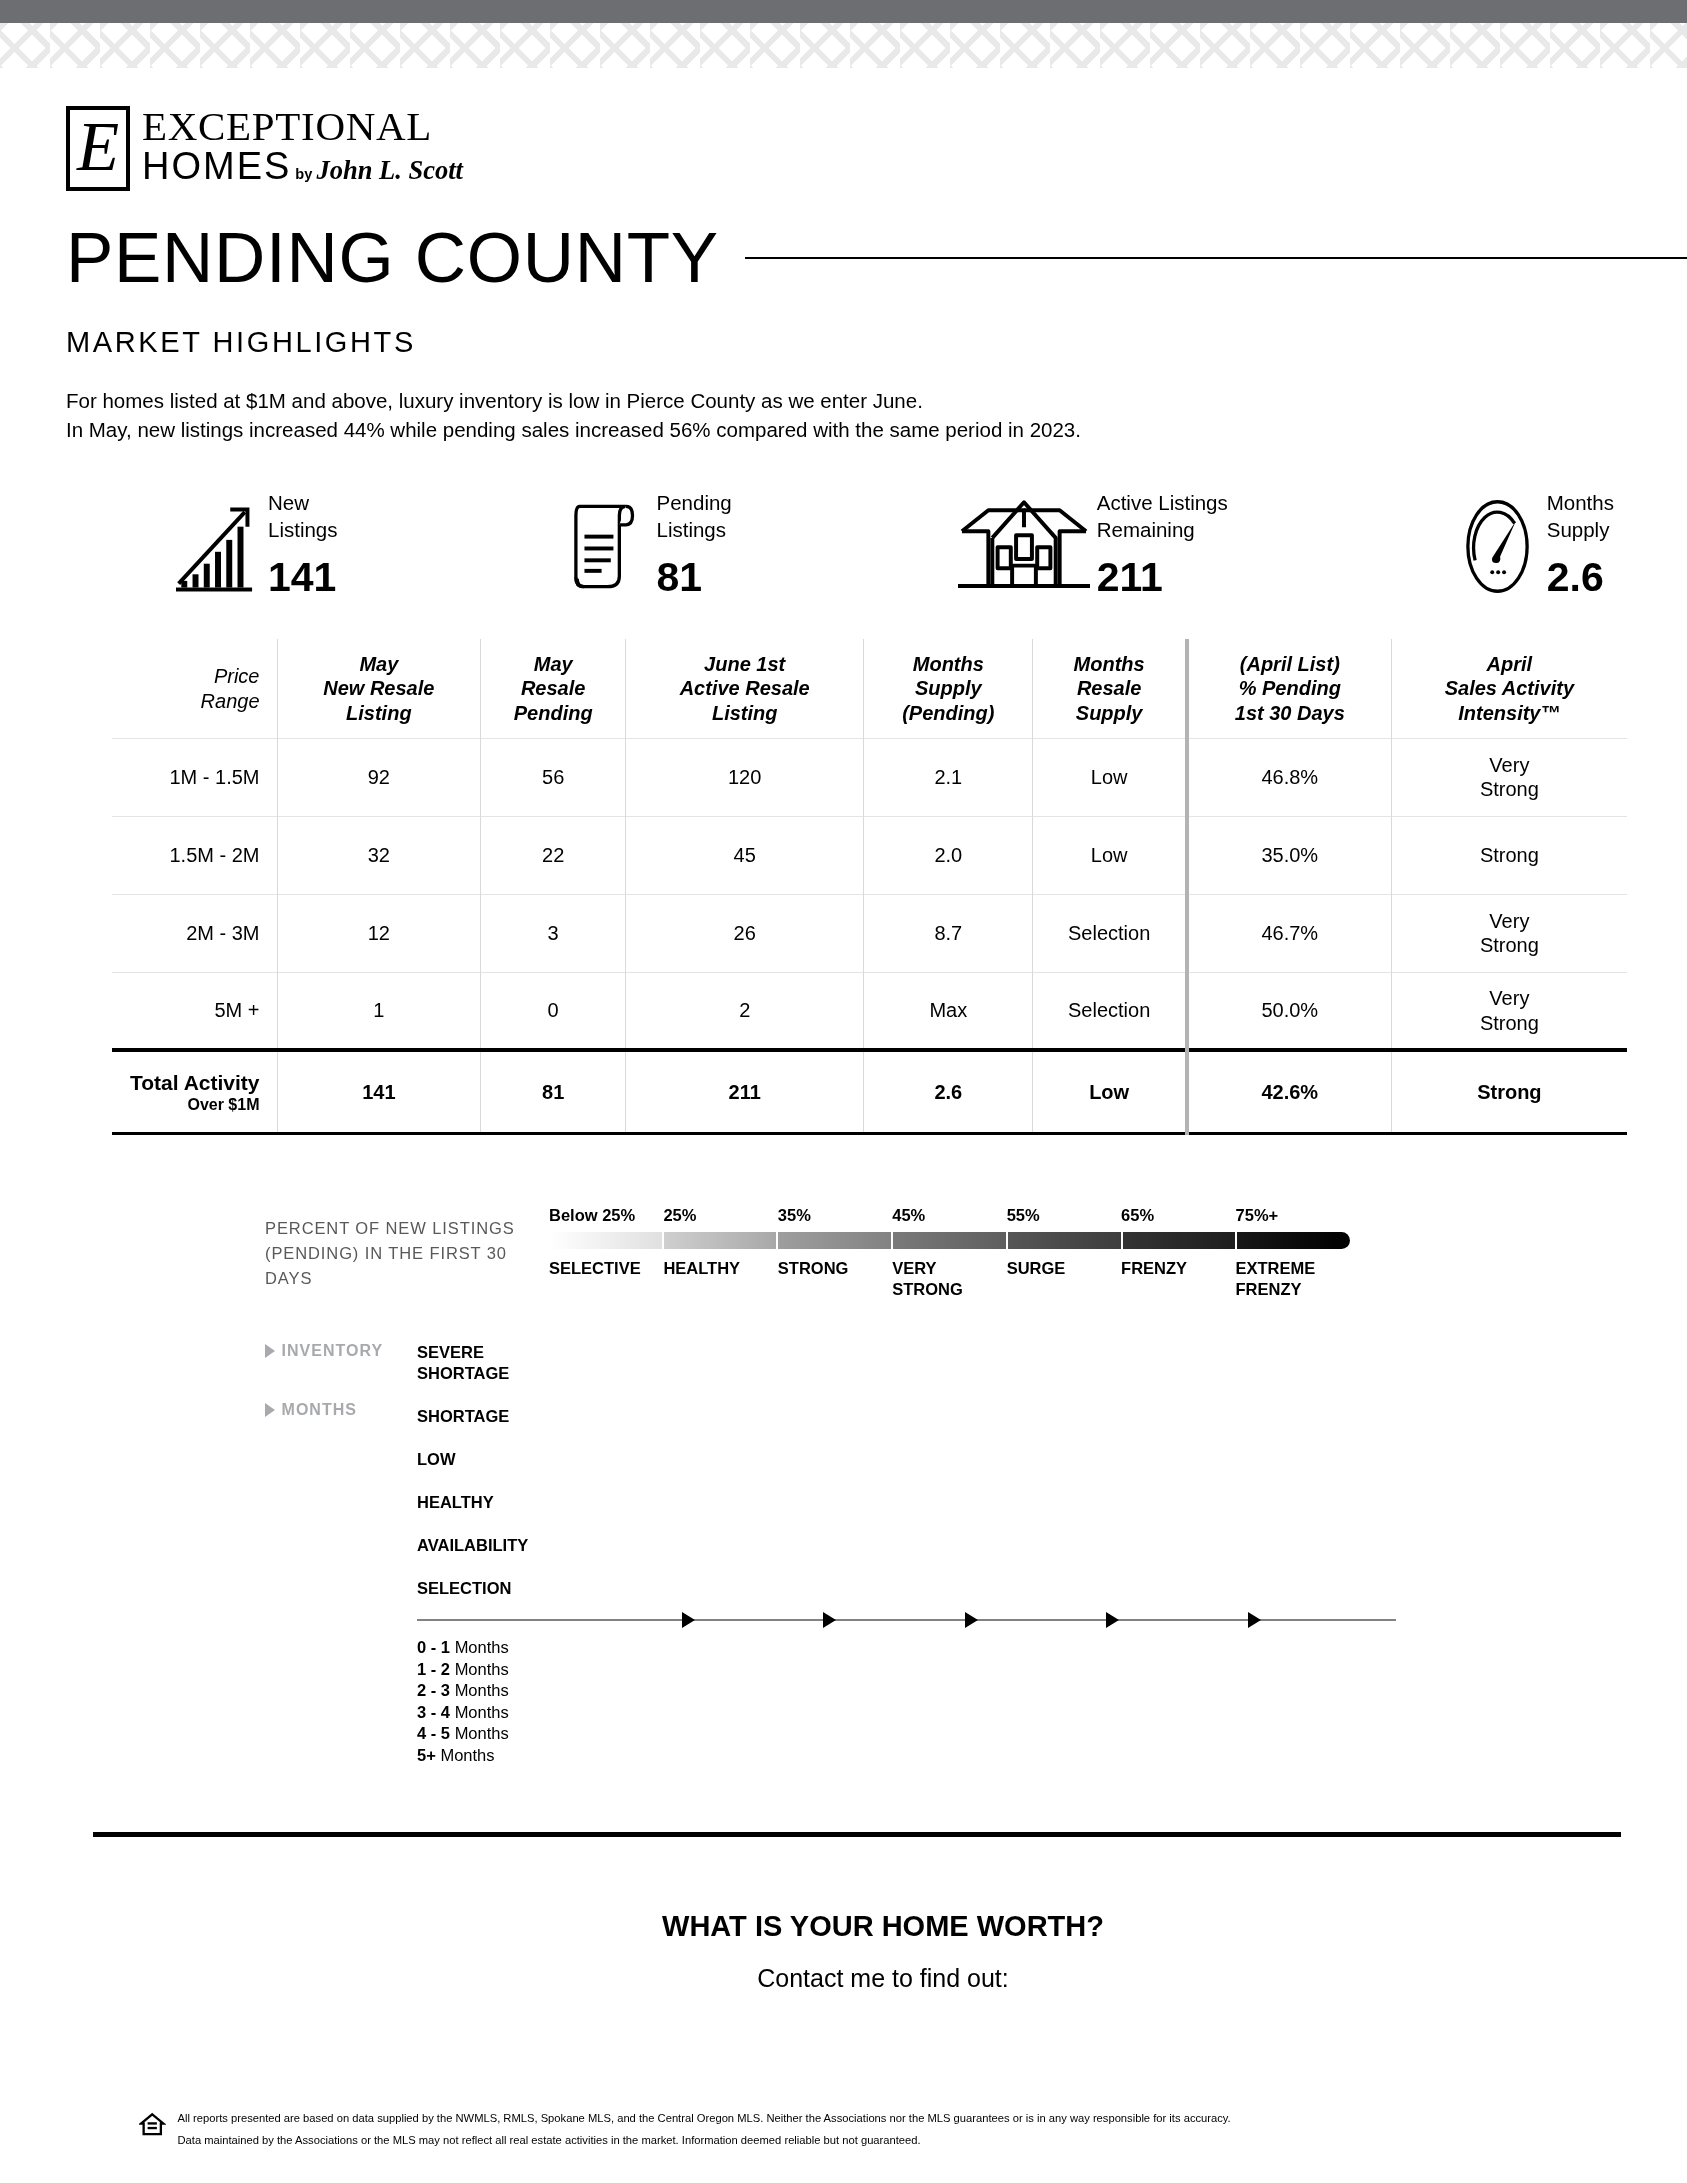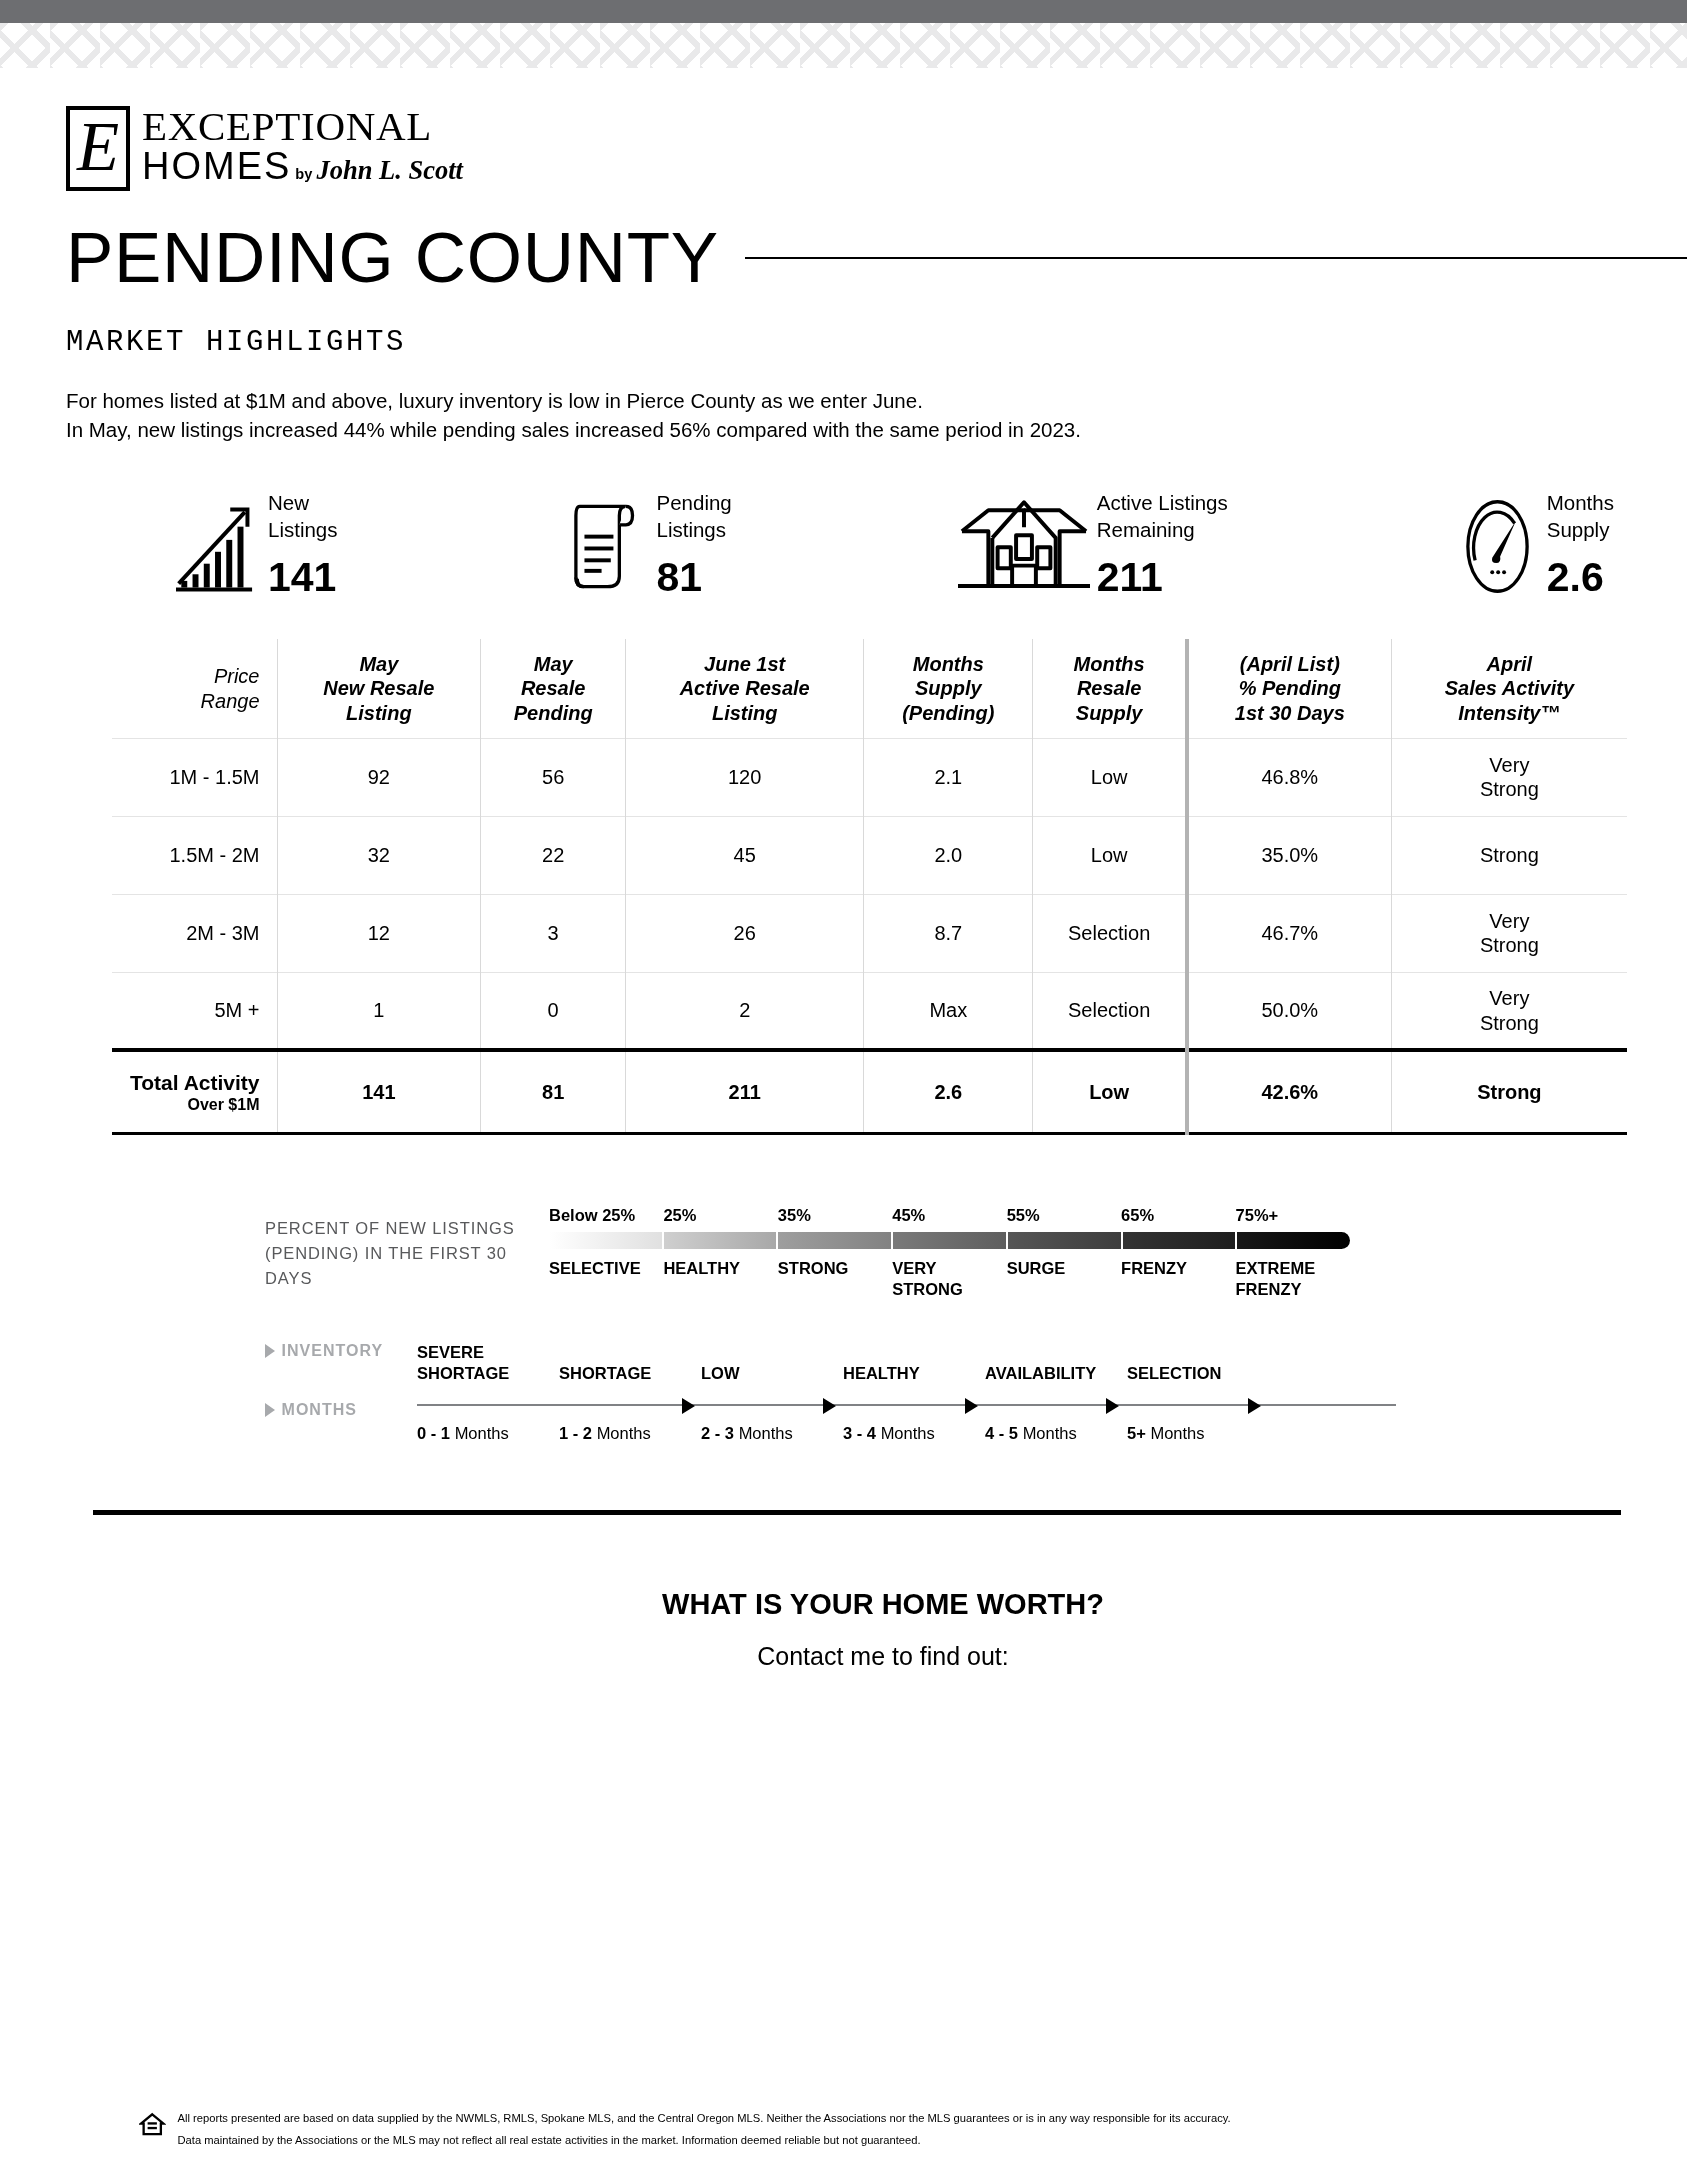--- a/index.html
+++ b/index.html
@@ -52,21 +52,21 @@
   .logo-line2 { font-size: 38px; letter-spacing: 2px; line-height: 1.05; font-weight: 400; }
   .logo-by { font-size: 14.6px; font-weight: 700; }
   .logo-jls { font-family: "Liberation Serif", serif; font-weight: 700; font-style: italic; font-size: 26.5px; white-space: nowrap; }
 
   
   .county-row { display: flex; align-items: center; padding: 26.5px 0 0 66px; }
   .county-name { font-size: 71px; font-weight: 400; letter-spacing: 0.7px; white-space: nowrap; }
   .county-rule { flex: 1; height: 2px; background: #000; margin-left: 26.5px; margin-right: 0; }
 
   .market-highlights {
-    font-size: 29px; letter-spacing: 2.6px; padding: 28px 0 0 66px; font-weight: 400; font-family: Liberation Mono, monospace;
+    font-size: 29px; letter-spacing: 2.6px; padding: 28px 0 0 66px; font-weight: 400;
   }
   .highlight-lines { padding: 26.5px 0 0 66px; font-size: 20.5px; line-height: 1.45; }
 
   
   .stats { display: flex; padding: 36px 73px 0 172px; justify-content: space-between; align-items: flex-start; }
   .stat { display: flex; align-items: flex-start; gap: 3px; }
   .stat-icon { width: 93px; height: 132px; display: flex; align-items: center; justify-content: center; }
   .stat-text { display: flex; flex-direction: column; padding-top: 9.3px; }
   .stat-label { font-size: 20.5px; line-height: 1.3; white-space: nowrap; }
   .stat-value { font-size: 41px; font-weight: 700; margin-top: 10.6px; }
@@ -109,21 +109,21 @@
   .gseg:last-child { border-right: none; }
   .pct-bottom { margin-top: 9.3px; }
   .pct-bottom .pct-cell { line-height: 1.3; }
 
   .inv-legend { padding: 41px 0 0 0; display: flex; }
   .inv-labels { width: 152px; }
   .inv-tag { display: flex; align-items: center; gap: 6.6px; color: #a7a9ac; font-size: 16px; font-weight: 700; letter-spacing: 1px; }
   .tri { width: 0; height: 0; border-top: 7.3px solid transparent; border-bottom: 7.3px solid transparent; border-left: 10.6px solid #a7a9ac; }
   .inv-tag.months { margin-top: 41px; }
   .inv-scale { width: 979px; }
-  .inv-row { display: flex; }
+  .inv-row { display: flex; flex-direction: column; }
   .inv-cell { width: 142px; font-size: 16.5px; font-weight: 700; line-height: 1.3; }
   .inv-axis { position: relative; height: 22.5px; margin: 9.3px 0 6.6px 0; }
   .inv-line { position: absolute; top: 10.6px; left: 0; width: 979px; height: 2px; background: #808285; }
   .arrow-mark {
     position: absolute; top: 4px; width: 0; height: 0;
     border-top: 8px solid transparent; border-bottom: 8px solid transparent; border-left: 13.2px solid #000;
   }
   .inv-cell .reg { font-weight: 400; }
 
   

